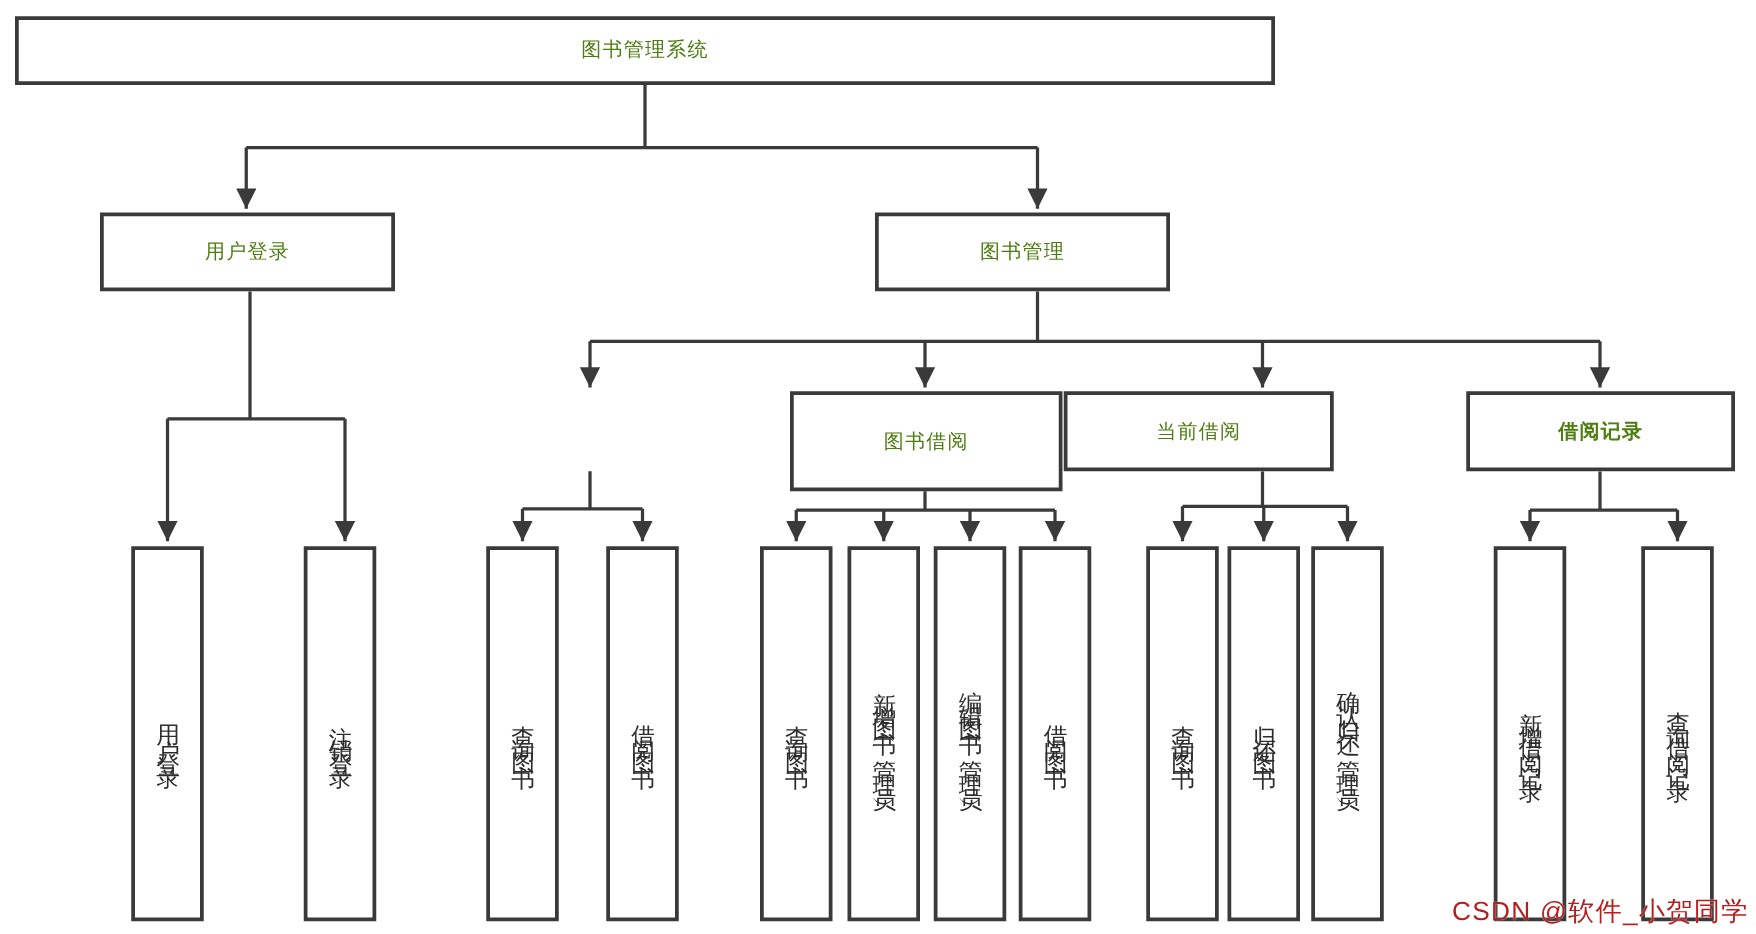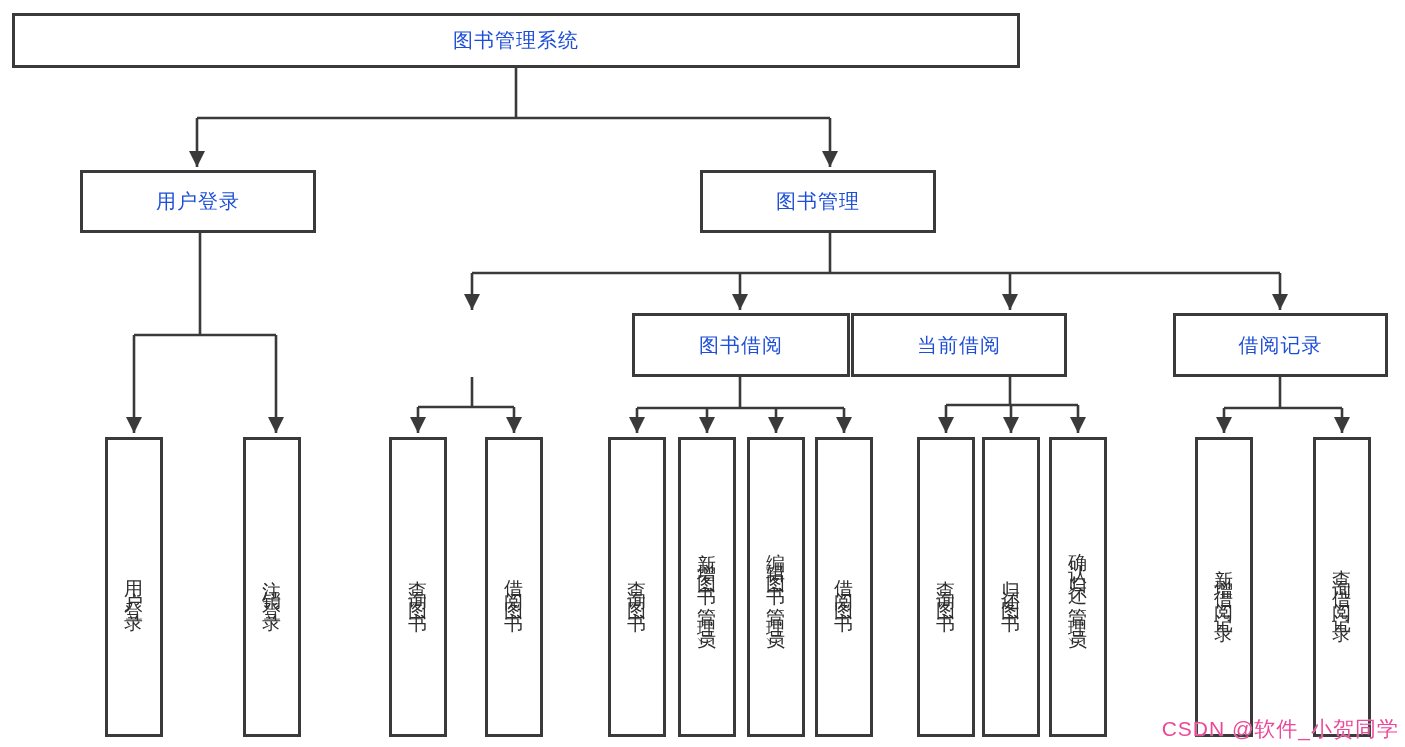--- a/index.html
+++ b/index.html
@@ -13,22 +13,22 @@
   }
   #wires { position: absolute; left: 0; top: 0; width: 1405px; height: 747px; }
   .node {
     position: absolute;
     background: #ffffff;
     border: 3px solid #3a3a3a;
     box-sizing: border-box;
     display: flex;
     align-items: center;
     justify-content: center;
-    font-size: 20px;
-    color: #1d4ed8;
+    font-size: 16px;
+    color: #4d7c0f;
     letter-spacing: 1px;
     z-index: 2;
   }
   .vnode {
     position: absolute;
     background: #ffffff;
     border: 3px solid #3a3a3a;
     box-sizing: border-box;
     display: flex;
     align-items: center;
@@ -39,21 +39,21 @@
     letter-spacing: 11px;
     color: #2d2d2d;
     z-index: 2;
     line-height: 1;
   }
   .watermark {
     position: absolute;
     right: 6px;
     bottom: 4px;
     font-size: 21px;
-    color: #ec4899;
+    color: #b91c1c;
     letter-spacing: 1px;
     z-index: 10;
     text-shadow: 0 0 1px #ffffff;
   }
 </style>
 </head>
 <body>
 
 <div id="canvas">
 
@@ -105,23 +105,23 @@
       <path d="M1224 408 V433" marker-end="url(#arrow)"></path>
       <path d="M1342 408 V433" marker-end="url(#arrow)"></path>
     </g>
   </svg>
 
   <div class="node" style="left:12px; top:13px; width:1008px; height:55px;">图书管理系统</div>
 
   <div class="node" style="left:80px; top:170px; width:236px; height:63px;">用户登录</div>
   <div class="node" style="left:700px; top:170px; width:236px; height:63px;">图书管理</div>
 
-  <div class="node" style="left:632px; top:313px; width:218px; height:64px;">图书借阅</div>
+  <div class="node" style="left:632px; top:313px; width:218px; height:80px;">图书借阅</div>
   <div class="node" style="left:851px; top:313px; width:216px; height:64px;">当前借阅</div>
-  <div class="node" style="left:1173px; top:313px; width:215px; height:64px;">借阅记录</div>
+  <div class="node" style="left:1173px; top:313px; width:215px; height:64px;font-weight:bold;">借阅记录</div>
 
   <div class="vnode" style="left:105px; top:437px; width:58px; height:300px;">用户登录</div>
   <div class="vnode" style="left:243px; top:437px; width:58px; height:300px;">注销登录</div>
 
   <div class="vnode" style="left:389px; top:437px; width:58px; height:300px;">查询图书</div>
   <div class="vnode" style="left:485px; top:437px; width:58px; height:300px;">借阅图书</div>
 
   <div class="vnode" style="left:608px; top:437px; width:58px; height:300px;">查询图书</div>
   <div class="vnode" style="left:678px; top:437px; width:58px; height:300px;">新增图书（管理员）</div>
   <div class="vnode" style="left:747px; top:437px; width:58px; height:300px;">编辑图书（管理员）</div>

